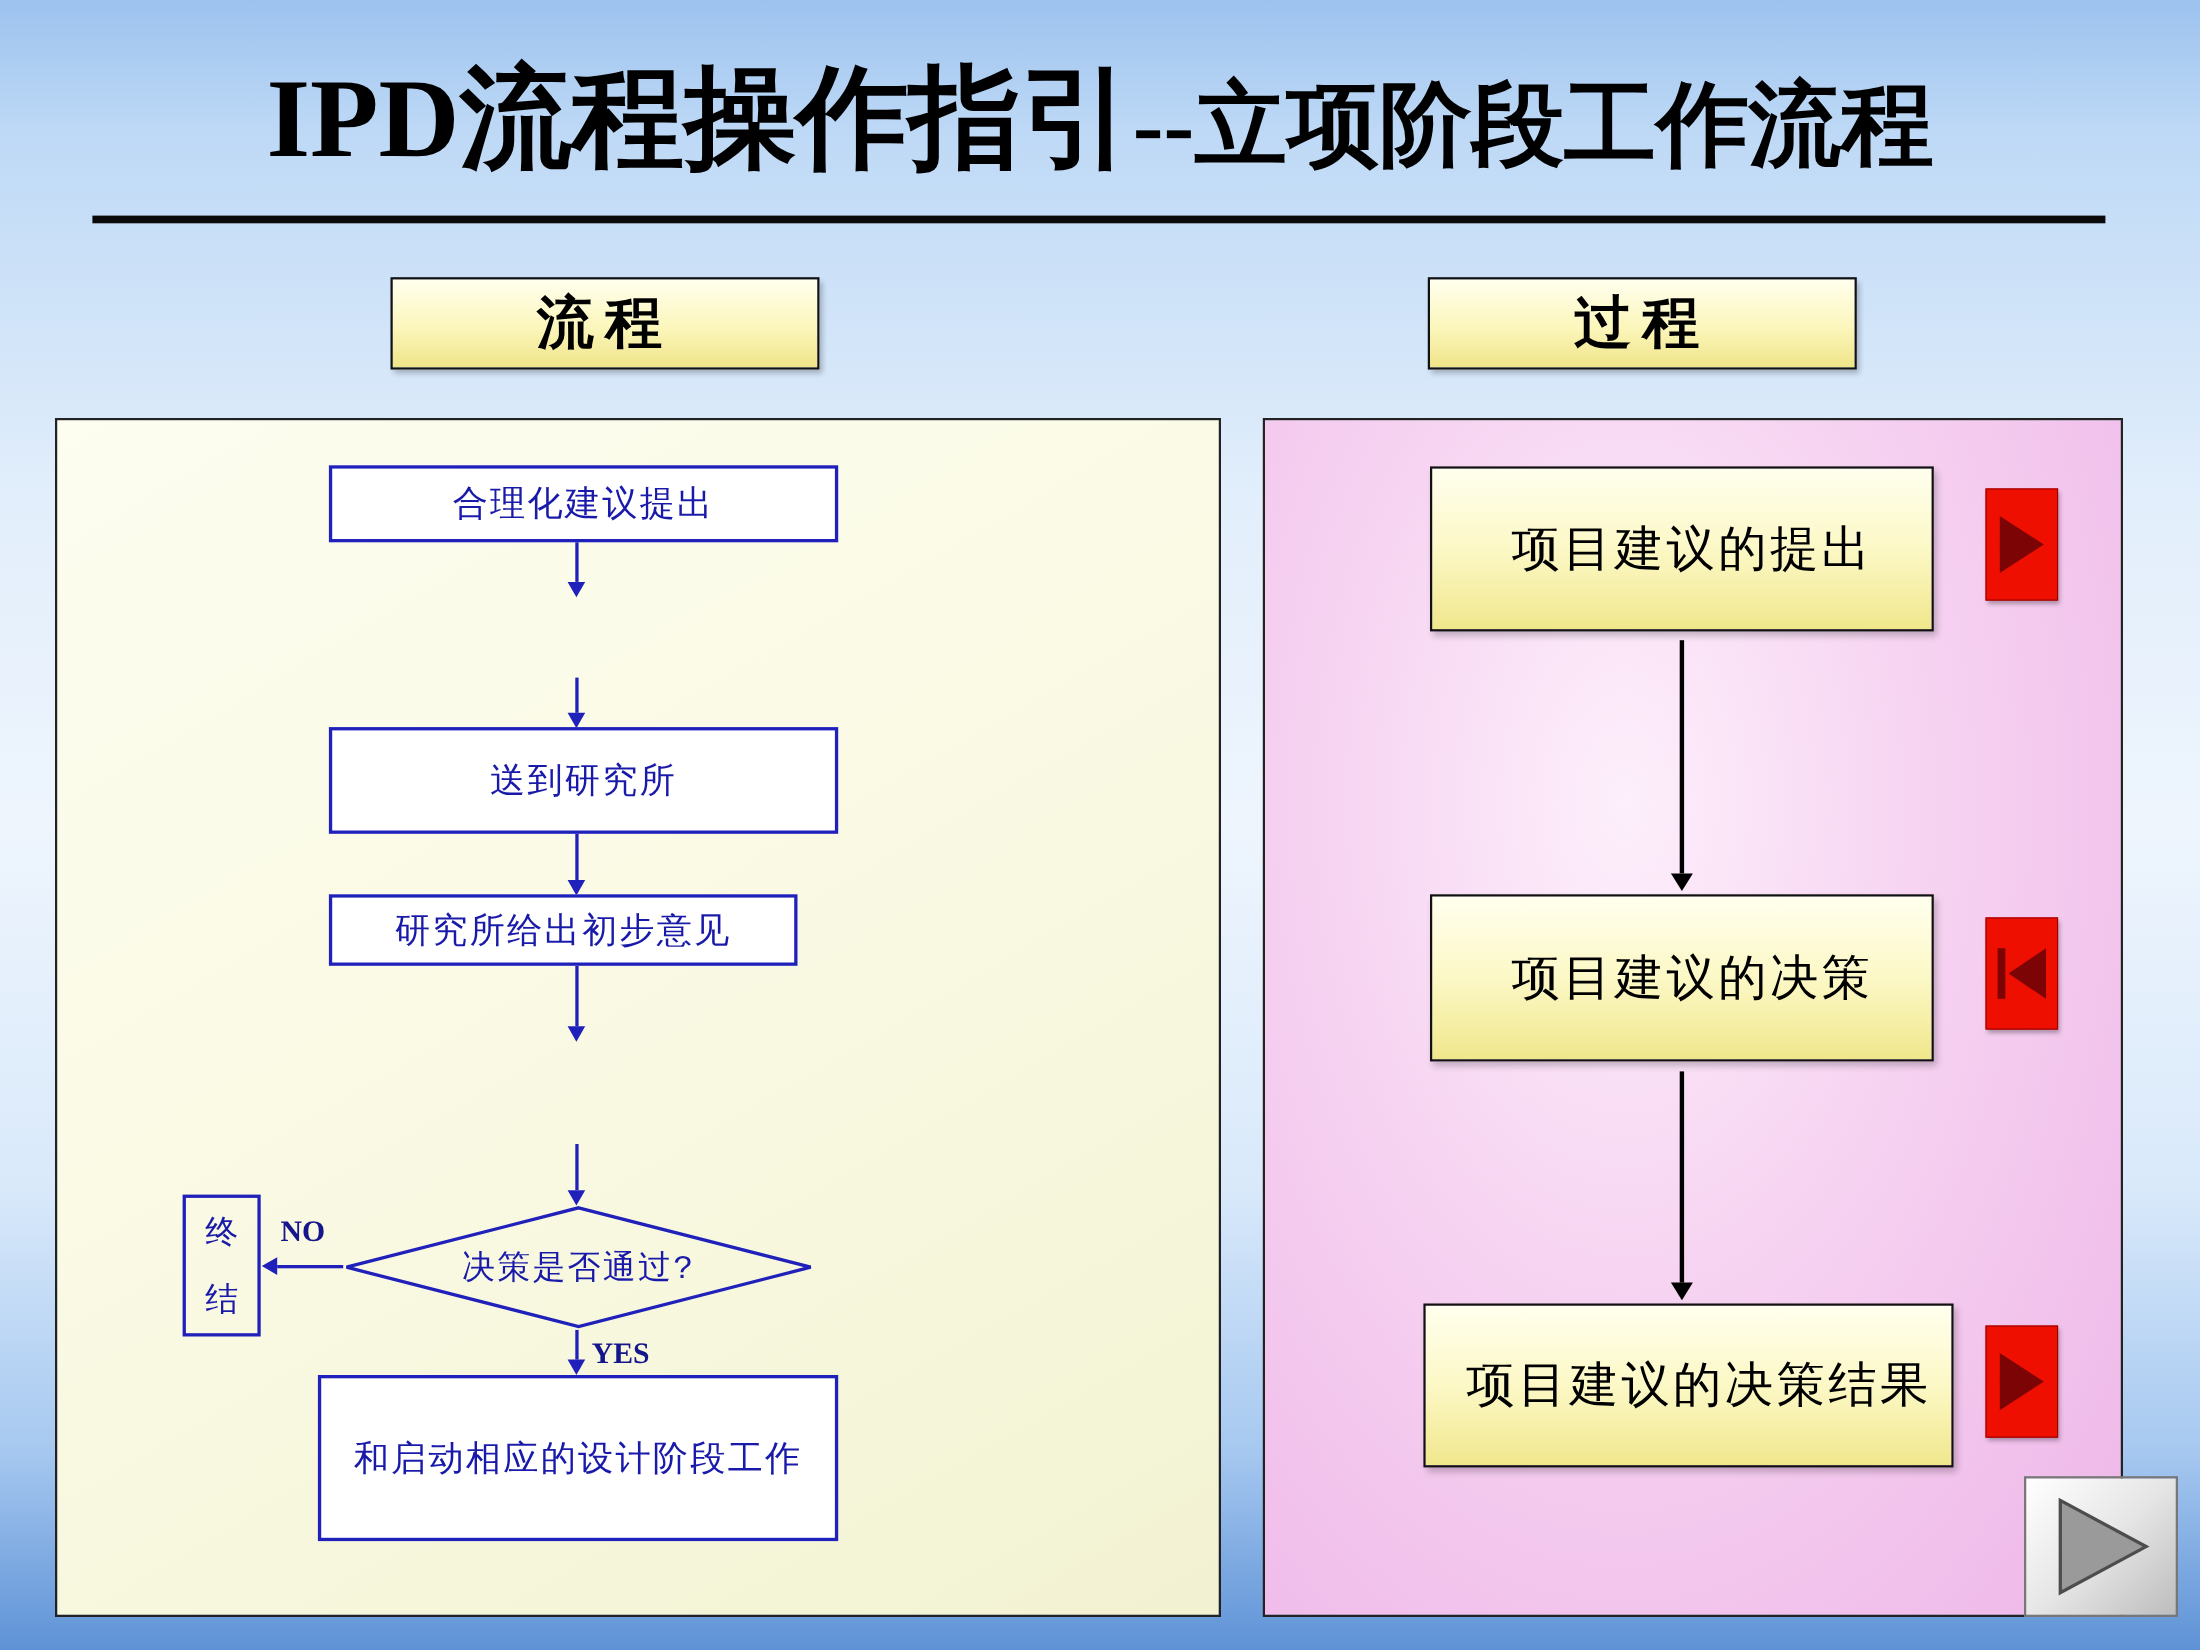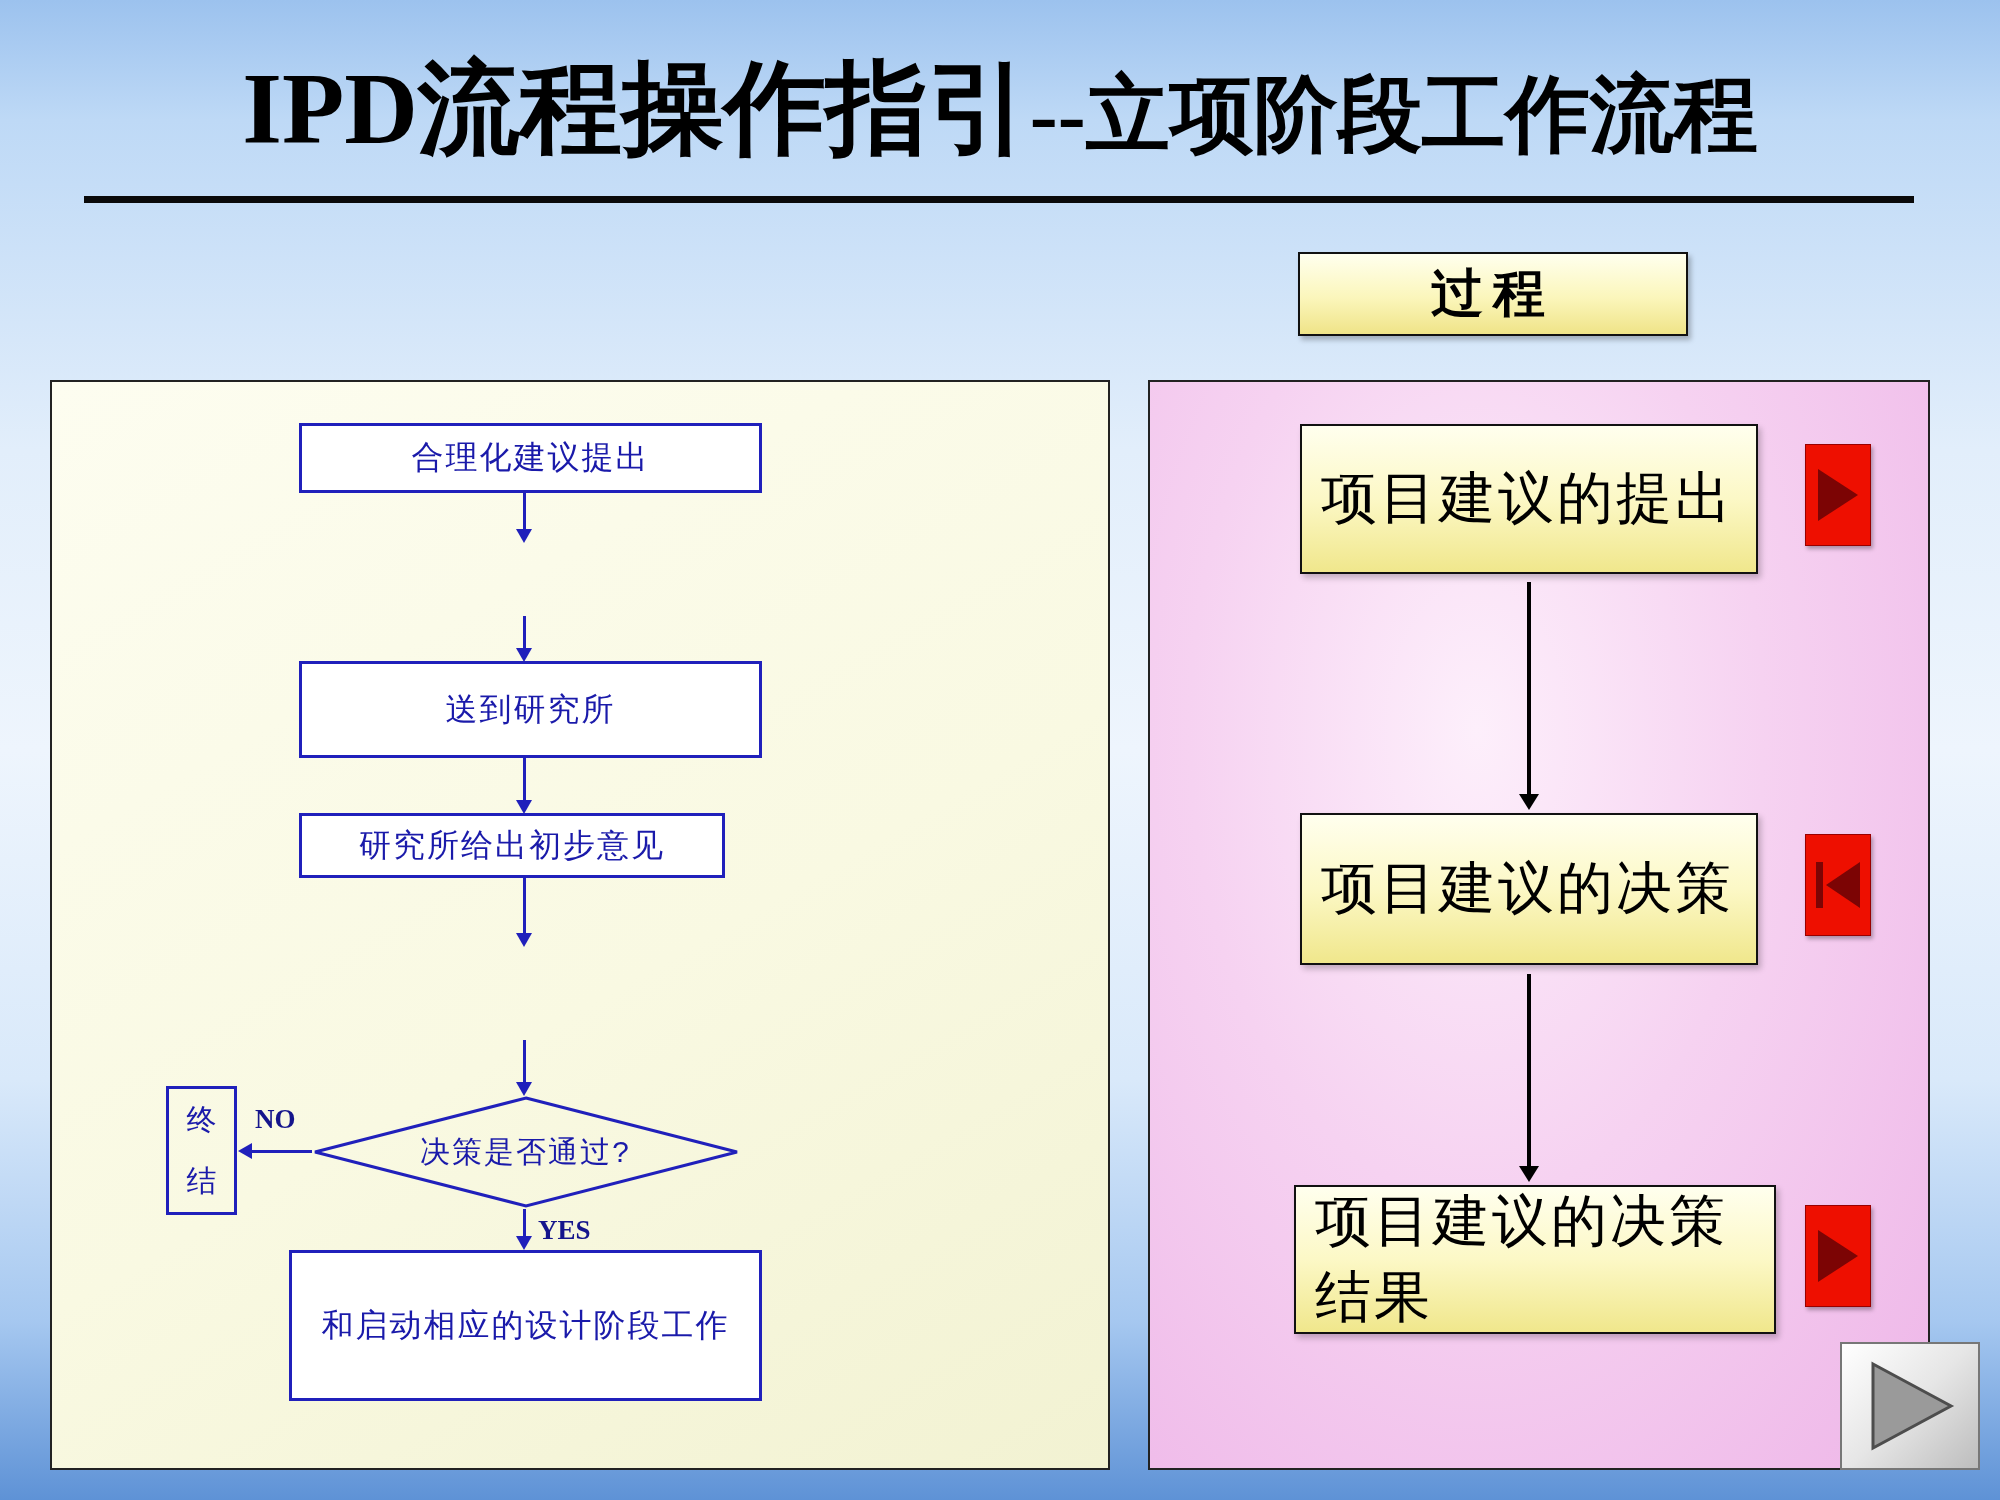--- a/index.html
+++ b/index.html
@@ -43,22 +43,22 @@
   .diamond-label { position:absolute; inset:0; display:flex; align-items:center; justify-content:center;
     color:#1a1aaa; font-size:30px; letter-spacing:2px;font-family:Liberation Mono, monospace; }
 
   .branch-label { position:absolute; color:#15158c; font-size:27px; font-weight:bold; }
 
   .terminate-box { position:absolute; border:3px solid #2020bb; color:#1a1aaa;
     display:flex; flex-direction:column; align-items:center; justify-content:center; gap:20px; font-size:30px; }
 
   .proc-box { position:absolute; border:2px solid #111;
     background:linear-gradient(180deg,#ffffee 0%,#fcf8c6 50%,#f0e78c 100%);
-    display:flex; align-items:center; justify-content:flex-start;
-    font-size:56px; color:#000; letter-spacing:3px; box-shadow:3px 4px 6px rgba(0,0,0,0.22);padding-left:19px; }
+    display:flex; align-items:center; justify-content:center;
+    font-size:44px; color:#000; letter-spacing:3px; box-shadow:3px 4px 6px rgba(0,0,0,0.22);padding-left:19px; }
 
   .arrow-black { position:absolute; width:4px; background:#000; }
   .arrow-black::after { content:""; position:absolute; left:-8px; bottom:-16px; width:0; height:0;
     border-left:10px solid transparent; border-right:10px solid transparent; border-top:16px solid #000; }
 
   .red-btn { position:absolute; width:66px; height:102px; background:#ee0f00; border:1px solid #900;
     display:flex; align-items:center; justify-content:center; cursor:pointer; box-shadow:2px 3px 4px rgba(0,0,0,0.3); }
   .tri-right { width:0; height:0; border-top:26px solid transparent; border-bottom:26px solid transparent; border-left:40px solid #7c0404; }
   .skip-back { display:flex; align-items:center; gap:3px; }
   .skip-bar { width:7px; height:46px; background:#7c0404; }
@@ -71,20 +71,23 @@
 </head>
 <body>
 
 <div class="slide">
 
   <div class="title">
     <span class="title-main">IPD流程操作指引</span><span class="title-sub">--立项阶段工作流程</span>
   </div>
   <div class="title-underline"></div>
 
+  <div class="section-header header-left">
+    <span>流程</span>
+  </div>
   <div class="section-header header-right">
     <span>过程</span>
   </div>
 
   <div class="panel-left">
 
     <div class="flow-box" style="left:247px;top:41px;width:463px;height:70px">
       <span>合理化建议提出</span>
     </div>
     <div class="arrow-v" style="left:471px;top:111px;height:36px"></div>

